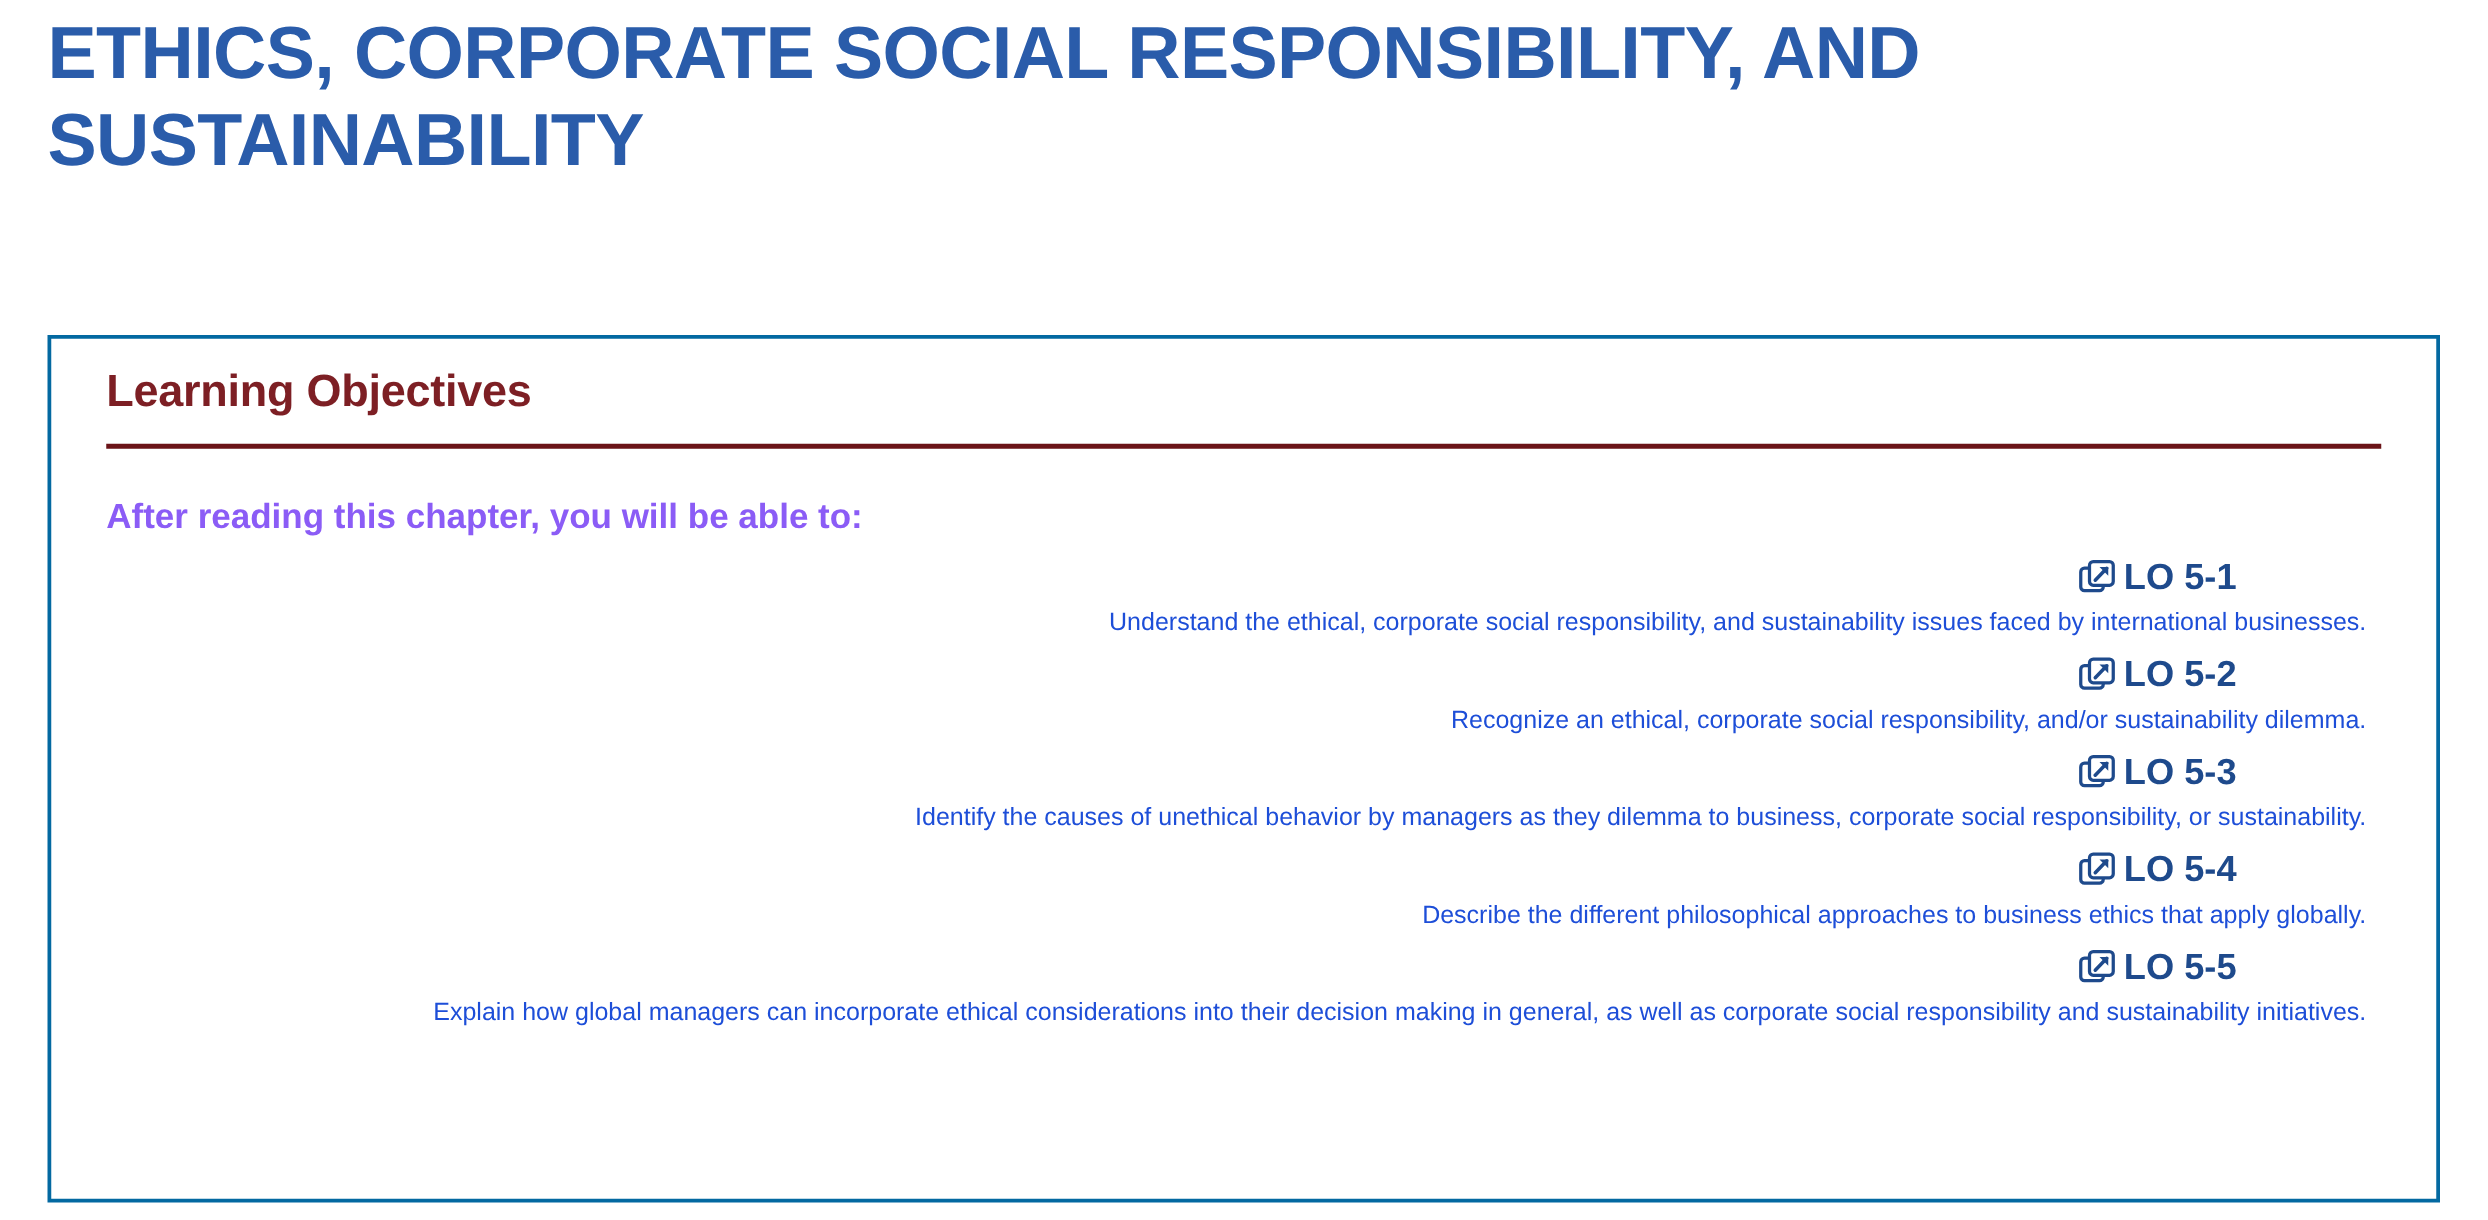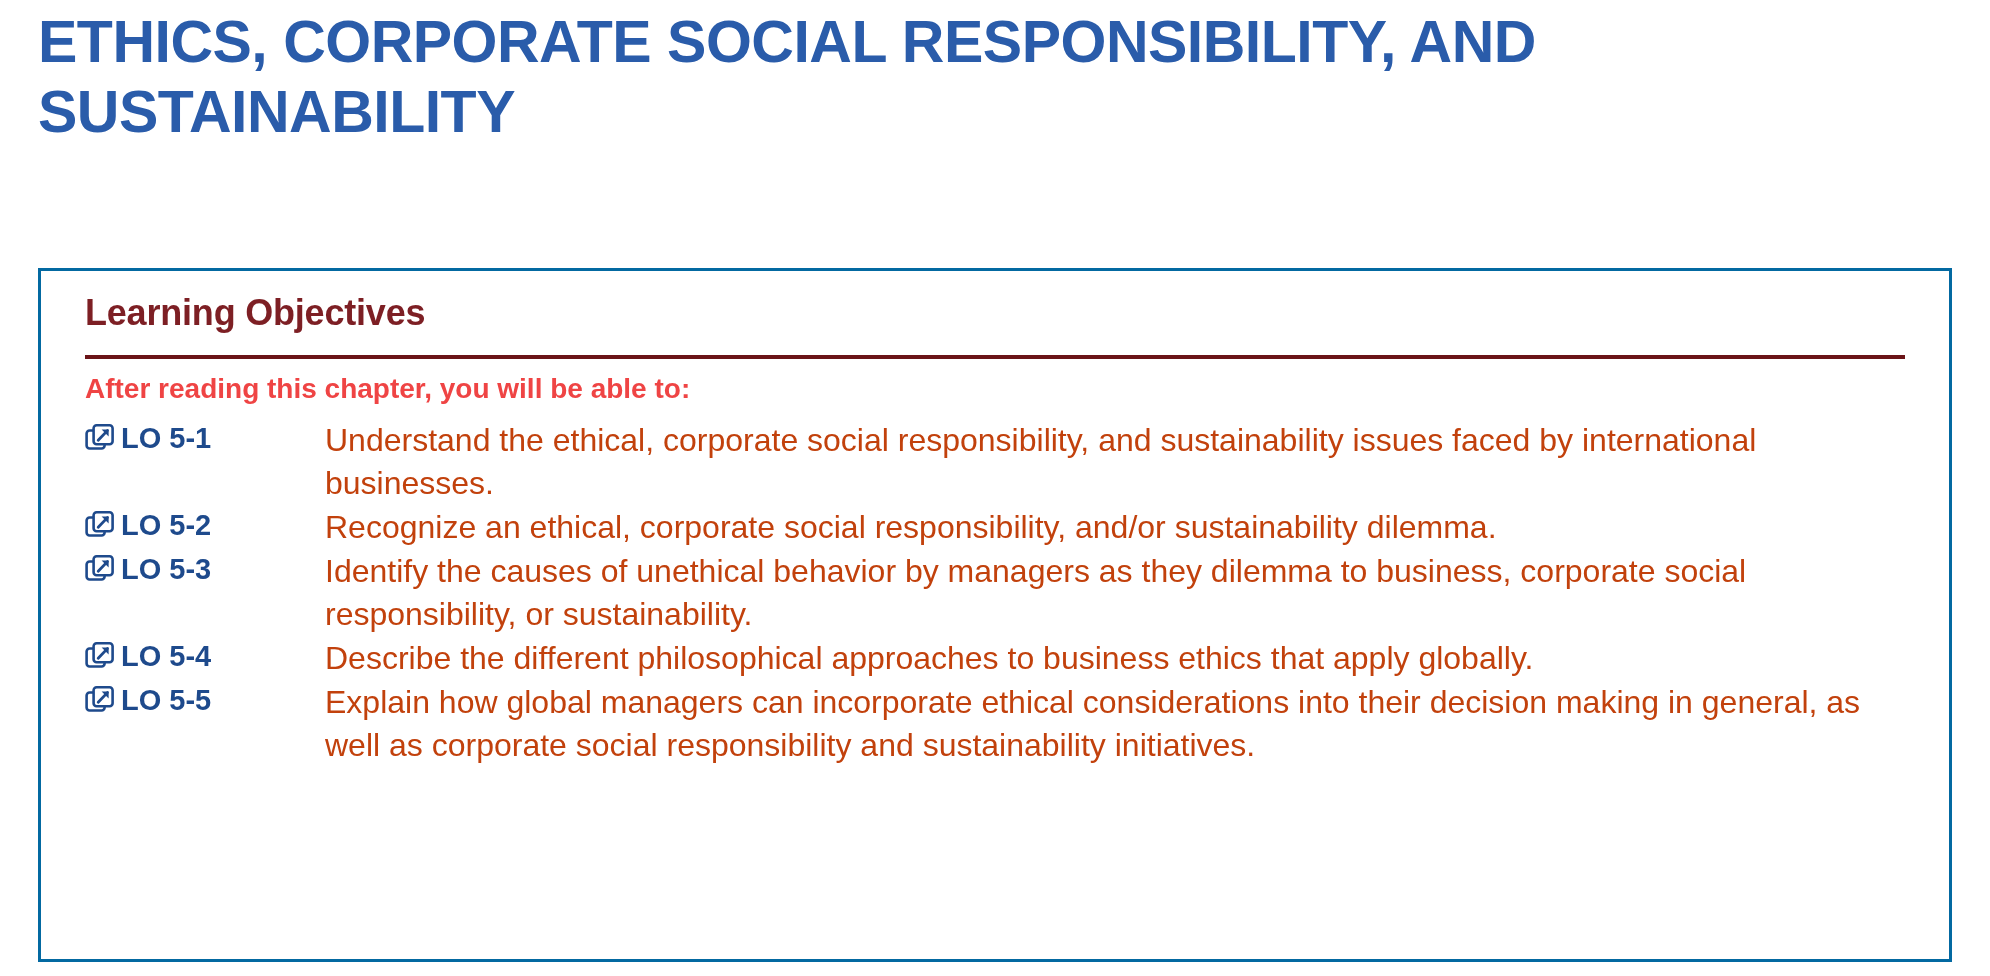--- a/index.html
+++ b/index.html
@@ -70,39 +70,40 @@
 
   .lo-divider {
     margin-top: 22px;
     height: 4px;
     background: #6b1418;
     width: 1820px;
   }
 
   .lo-intro {
     margin: 0;
-    padding-top: 12px;
+    padding-top: 36px;
     font-family: "Liberation Sans", sans-serif;
     font-size: 28px;
     font-weight: bold;
-    color: #ef4444;
+    color: #8b5cf6;
     line-height: 1.3;
   }
 
   .lo-list {
     margin: 0;
     padding: 0;
     list-style: none;
     padding-top: 12px;
   }
 
   .lo-item {
     display: flex;
-    align-items: flex-start;
+    align-items: flex-end;
     margin-bottom: 1px;
+    flex-direction: column;
   }
 
   .lo-tag {
     flex: 0 0 auto;
     width: 240px;
     display: flex;
     align-items: flex-start;
     padding-top: 4px;
   }
 
@@ -119,23 +120,23 @@
     font-size: 29px;
     font-weight: bold;
     color: #1e4a8c;
     line-height: 30px;
     white-space: nowrap;
   }
 
   .lo-text {
     flex: 1 1 auto;
     font-family: "Liberation Sans", sans-serif;
-    font-size: 32px;
+    font-size: 20px;
     font-weight: normal;
-    color: #c2410c;
+    color: #1d4ed8;
     line-height: 43px;
     padding-right: 10px;
   }
 </style>
 </head>
 <body>
 
 <div class="page">
 
   <h1 class="chapter-title">ETHICS, CORPORATE SOCIAL RESPONSIBILITY, AND SUSTAINABILITY</h1>

